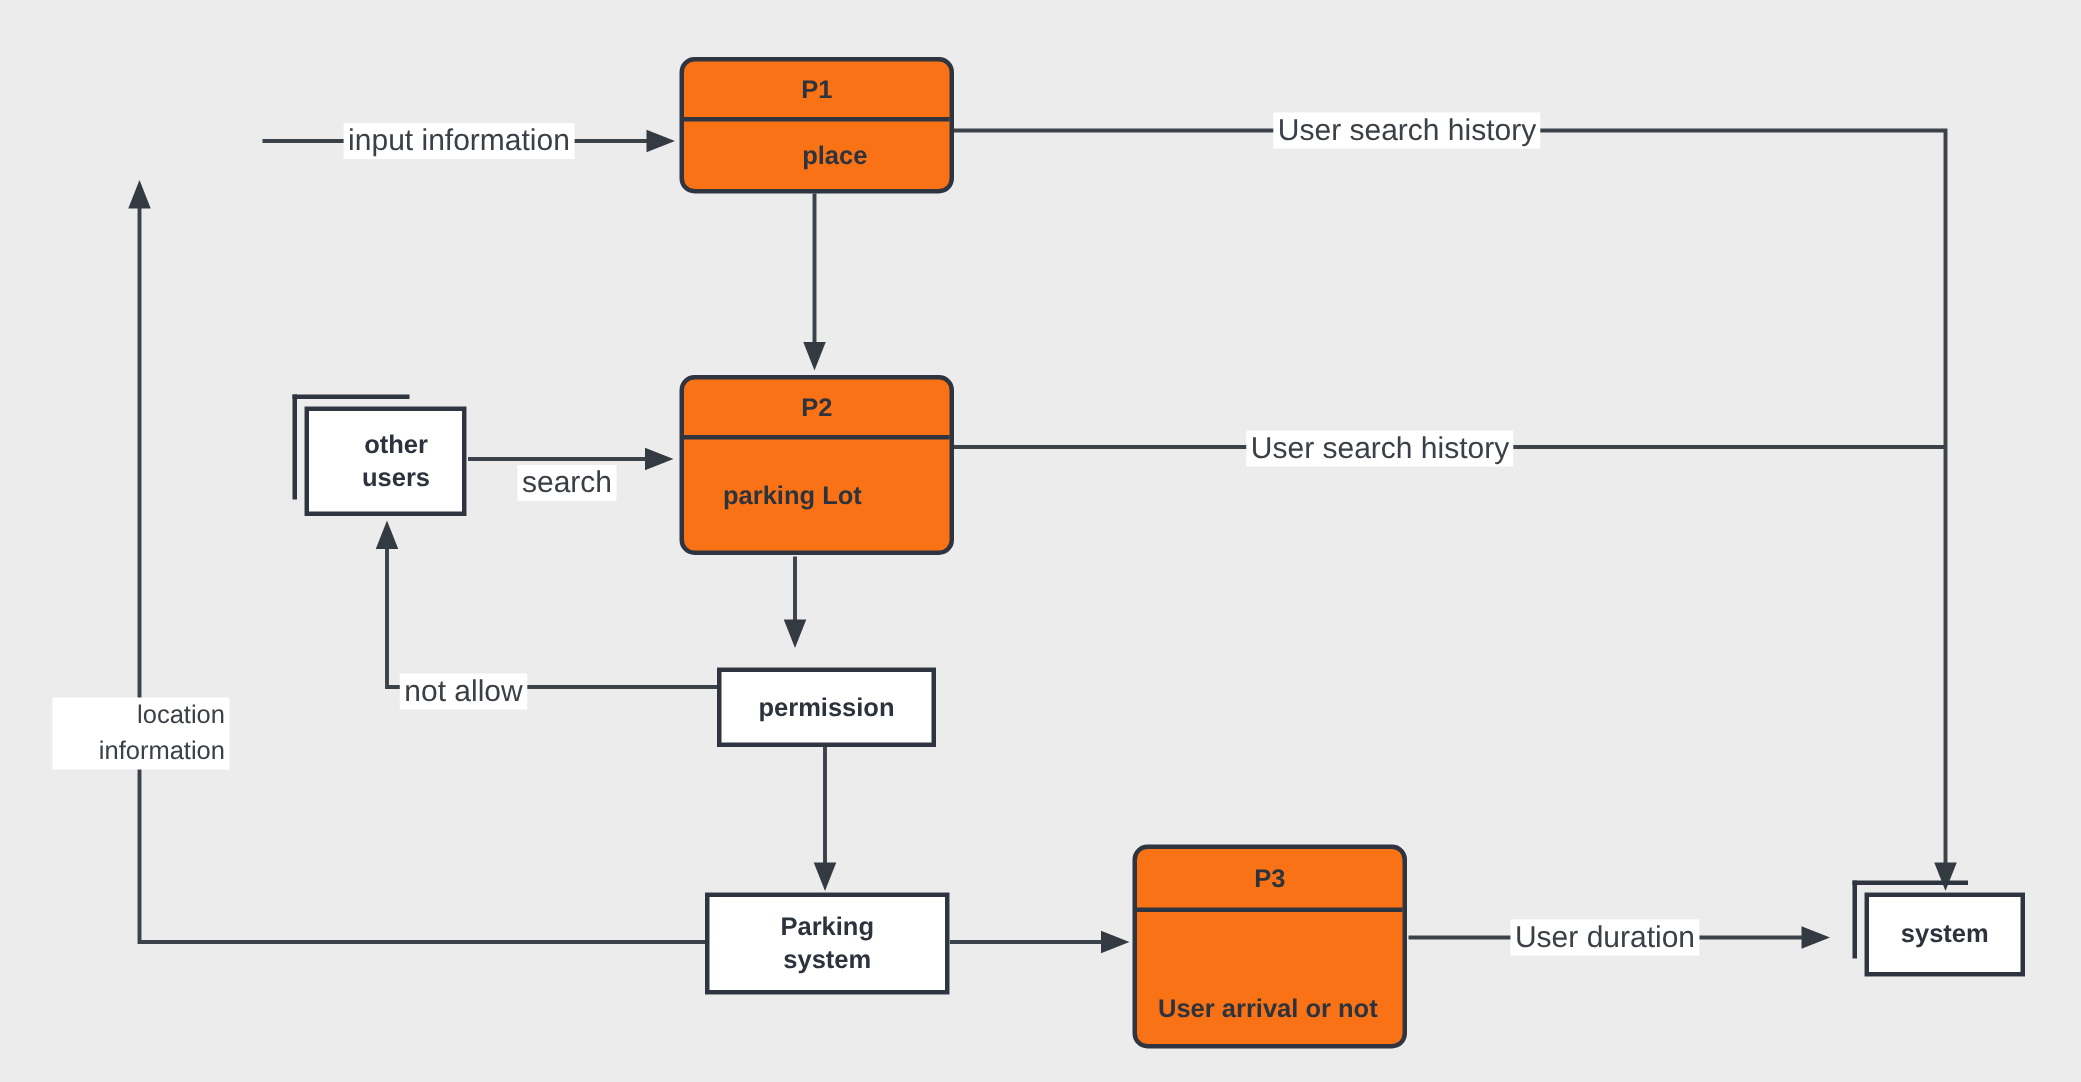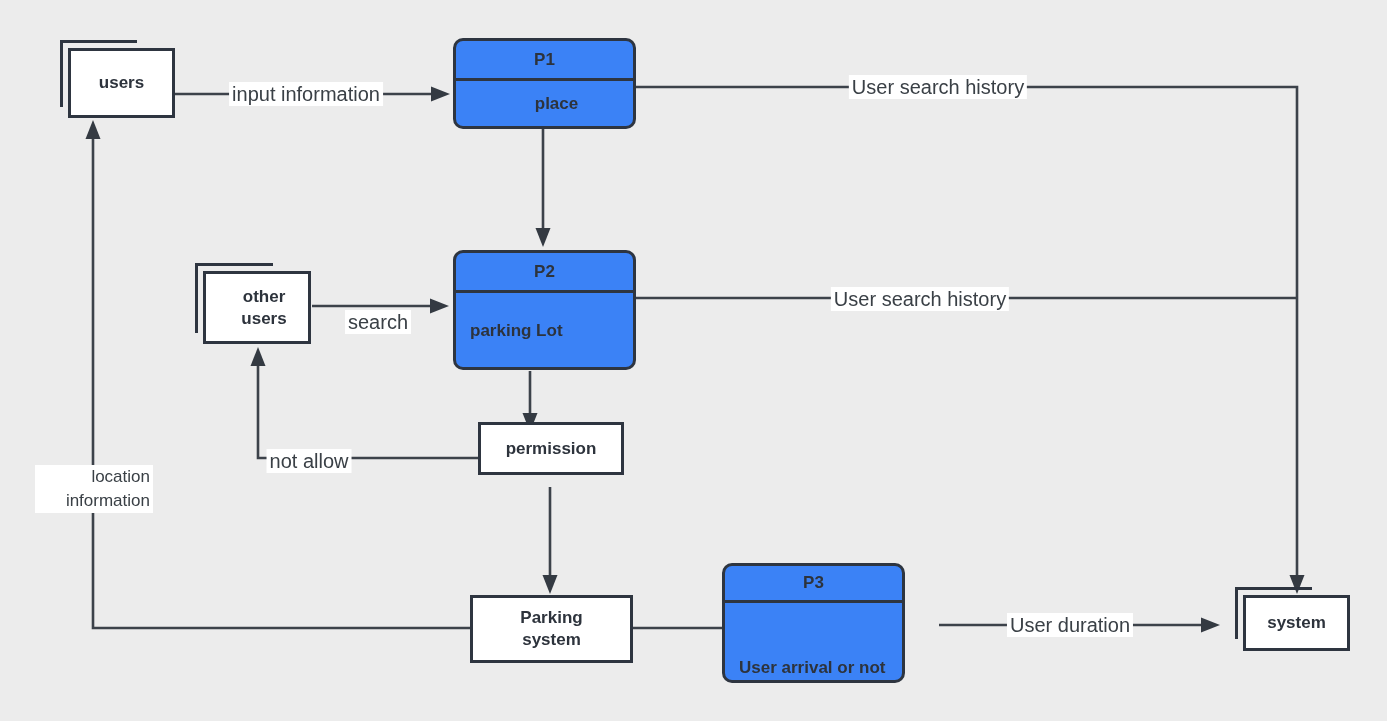--- a/index.html
+++ b/index.html
@@ -44,21 +44,21 @@
     height: 104%;
     box-sizing: border-box;
     border-top: 3px solid #2e3540;
     border-left: 3px solid #2e3540;
   }
   .entity .ent-label { max-width: 92px; }
   
   .process {
     position: absolute;
     box-sizing: border-box;
-    background: #3b82f6;
+    background: #f97316;
     border: 3px solid #2e3540;
     border-radius: 10px;
     display: flex;
     flex-direction: column;
     color: #2d333c;
     font-weight: bold;
     font-size: 17px;
     z-index: 2;
   }
   .process .hdr {
@@ -70,21 +70,21 @@
   .process .bod {
     flex: 1;
     display: flex;
     align-items: center;
     justify-content: center;
     line-height: 25px;
     padding-left: 24px;
   }
   .process .bod.left {
     justify-content: flex-start;
-    padding-left: 14px;
+    padding-left: 26px;
     text-align: center;
   }
   .process .bod.topleft {
     align-items: flex-start;
     justify-content: flex-start;
     padding: 16px 14px 0 14px;
     text-align: left;
   }
   
   .plainbox {
@@ -148,24 +148,20 @@
       <polygon points="449,306 430,298.5 430,313.5"></polygon>
       <polygon points="530,432 522.5,413 537.5,413"></polygon>
       <polygon points="258,347 250.5,366 265.5,366"></polygon>
       <polygon points="550,594 542.5,575 557.5,575"></polygon>
       <polygon points="753,628 734,620.5 734,635.5"></polygon>
       <polygon points="1220,625 1201,617.5 1201,632.5"></polygon>
       <polygon points="93,120 85.5,139 100.5,139"></polygon>
     </g>
   </svg>
 
-  <div class="entity" style="left:68px; top:48px; width:107px; height:70px;">
-    <div class="stack"></div>
-    <span class="ent-label">users</span>
-  </div>
 
   <div class="entity" style="left:203px; top:271px; width:108px; height:73px;padding-left:14px;">
     <div class="stack"></div>
     <span class="ent-label">other users</span>
   </div>
 
   <div class="entity" style="left:1243px; top:595px; width:107px; height:56px;">
     <div class="stack"></div>
     <span class="ent-label">system</span>
   </div>
@@ -173,26 +169,26 @@
   <div class="process" style="left:453px; top:38px; width:183px; height:91px;">
     <div class="hdr" style="height:37px;">P1</div>
     <div class="bod">place</div>
   </div>
 
   <div class="process" style="left:453px; top:250px; width:183px; height:120px;">
     <div class="hdr" style="height:37px;">P2</div>
     <div class="bod left">parking Lot</div>
   </div>
 
-  <div class="process" style="left:722px; top:563px; width:183px; height:120px;gap:36px;">
+  <div class="process" style="left:755px; top:563px; width:183px; height:136px;gap:36px;">
     <div class="hdr" style="height:39px;">P3</div>
     <div class="bod topleft">User arrival or not</div>
   </div>
 
-  <div class="plainbox" style="left:478px; top:422px; width:146px; height:53px;">
+  <div class="plainbox" style="left:478px; top:445px; width:146px; height:53px;">
     <span>permission</span>
   </div>
 
   <div class="plainbox" style="left:470px; top:595px; width:163px; height:68px;">
     <span class="pb-label">Parking system</span>
   </div>
 
   <div class="elabel" style="left:306px; top:94px;">input information</div>
 
   <div class="elabel" style="left:938px; top:87px;">User search history</div>

